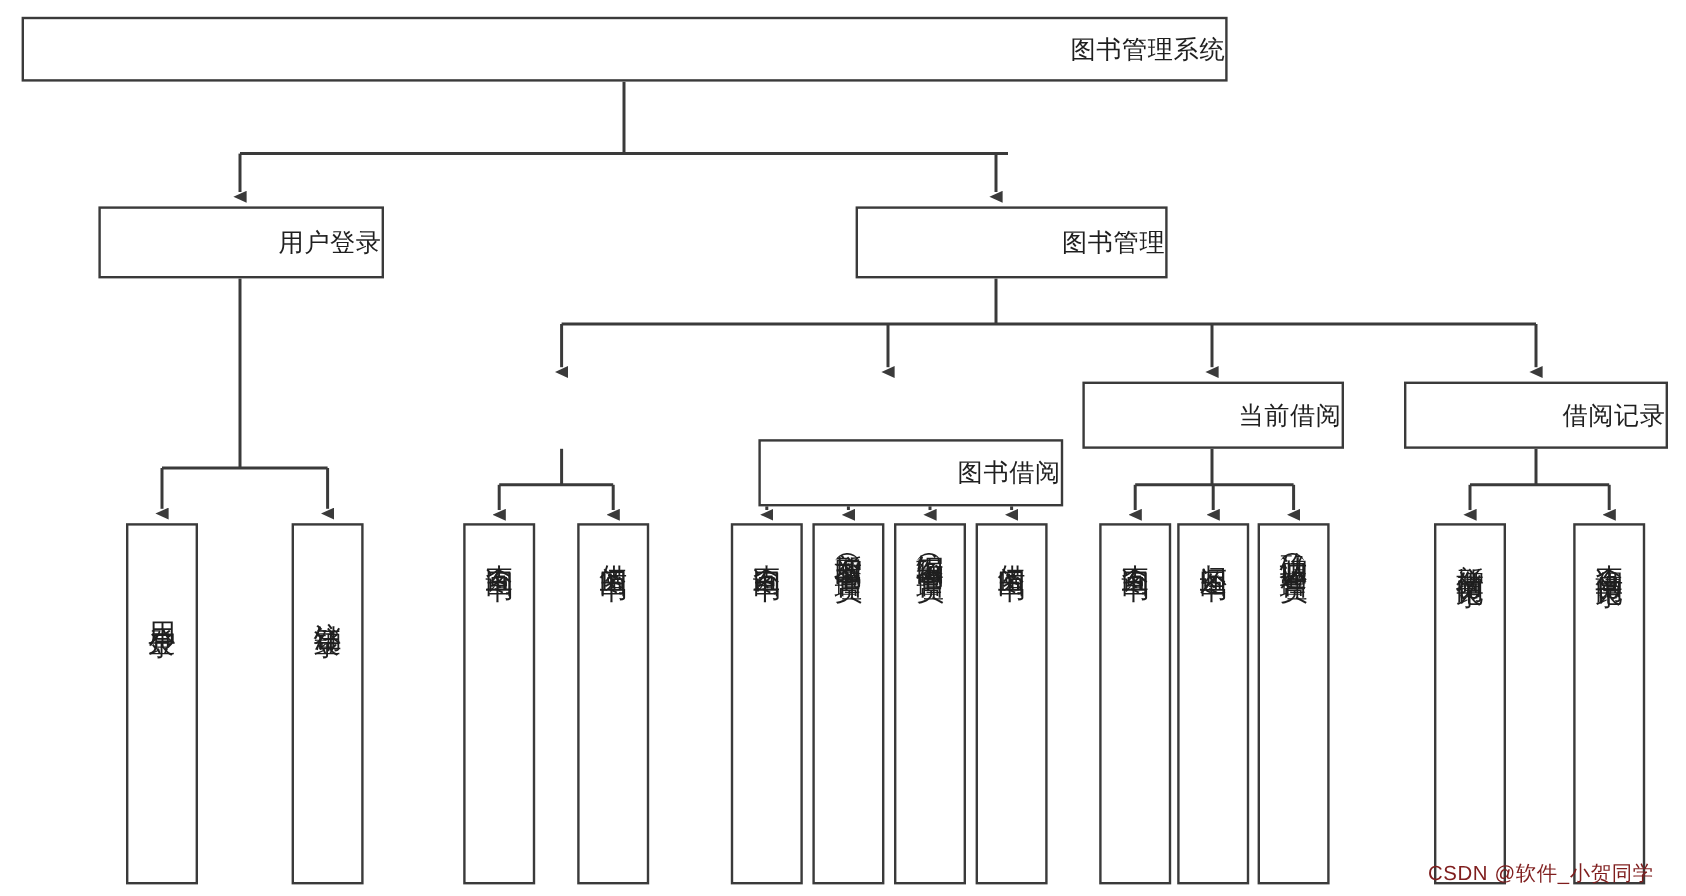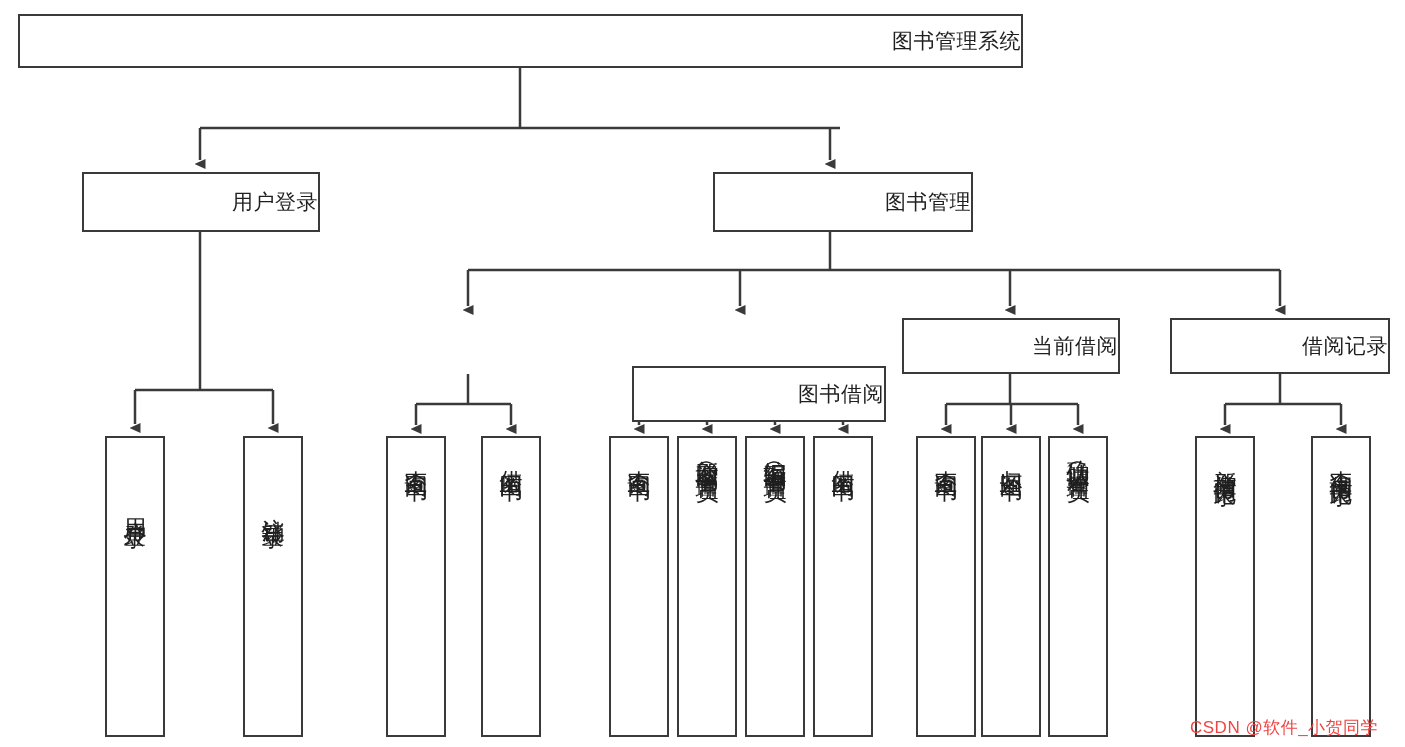--- a/index.html
+++ b/index.html
@@ -58,21 +58,21 @@
   }
   .node.vert.pad-small .vlabel {
     margin-top: 14px;
   }
   .node.vert.pad-top .vlabel {
     margin-top: 4px;
   }
   .watermark {
     position: absolute;
     font-size: 17px;
-    color: #ef4444;
+    color: #7f1d1d;
     white-space: nowrap;
     letter-spacing: 0.5px;
   }
 </style>
 </head>
 <body>
 
 <div id="diagram-root">
 
   <svg class="edges" viewBox="0 0 1405 747">

